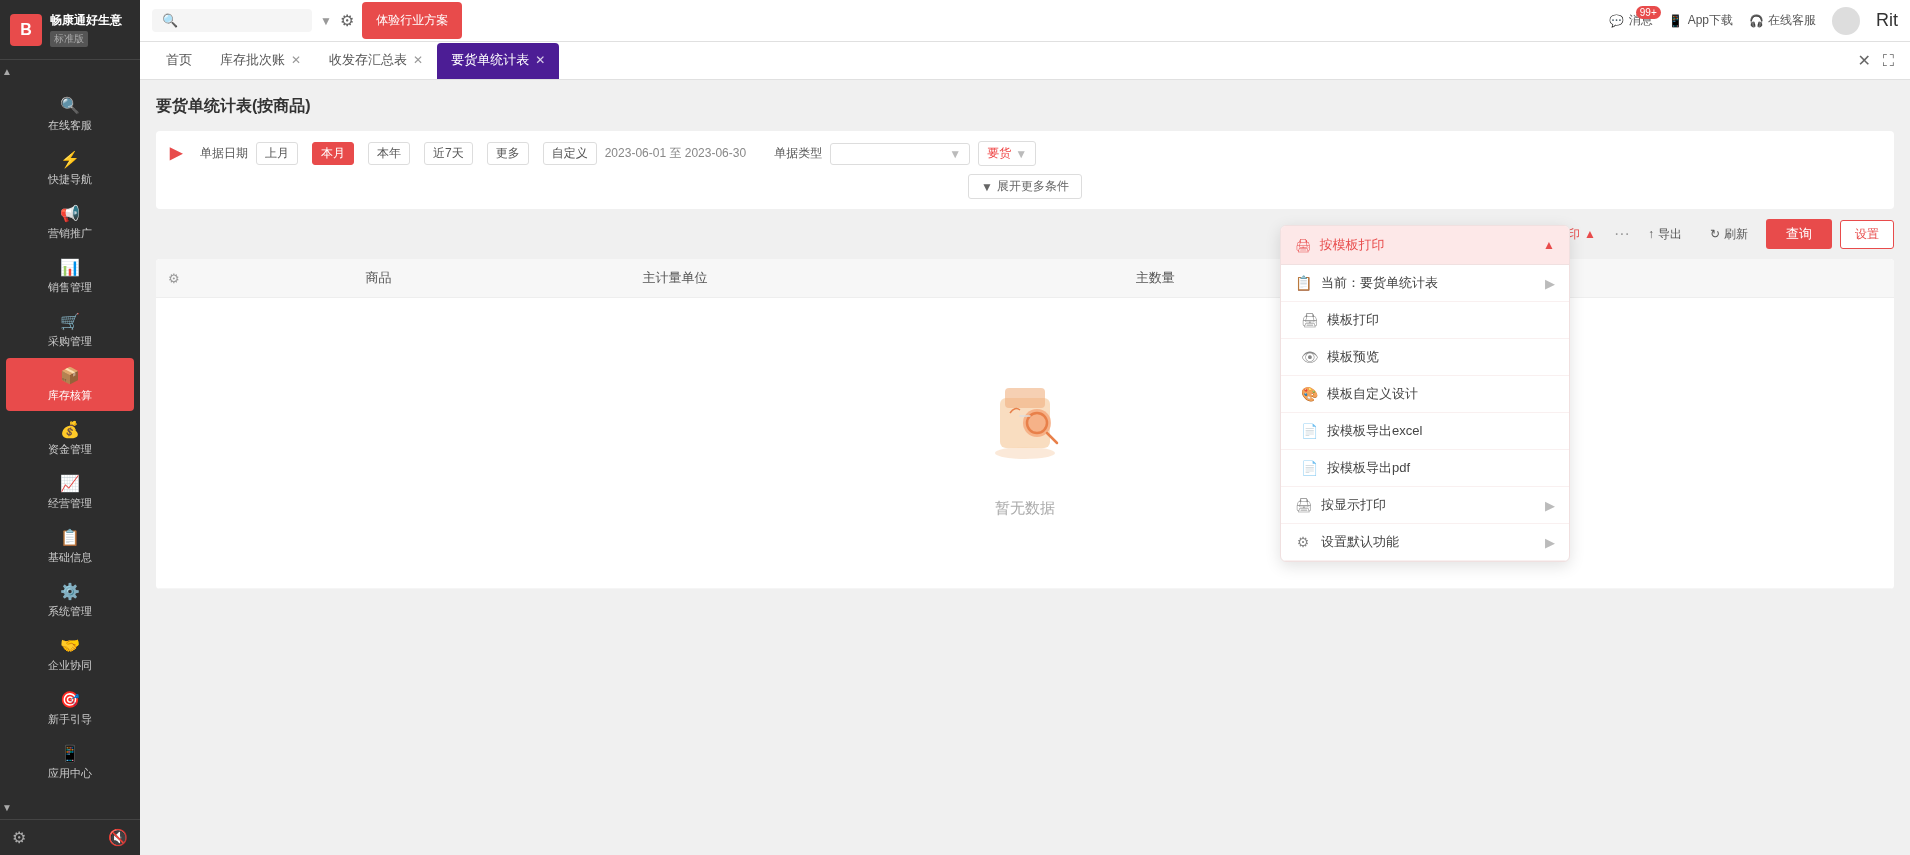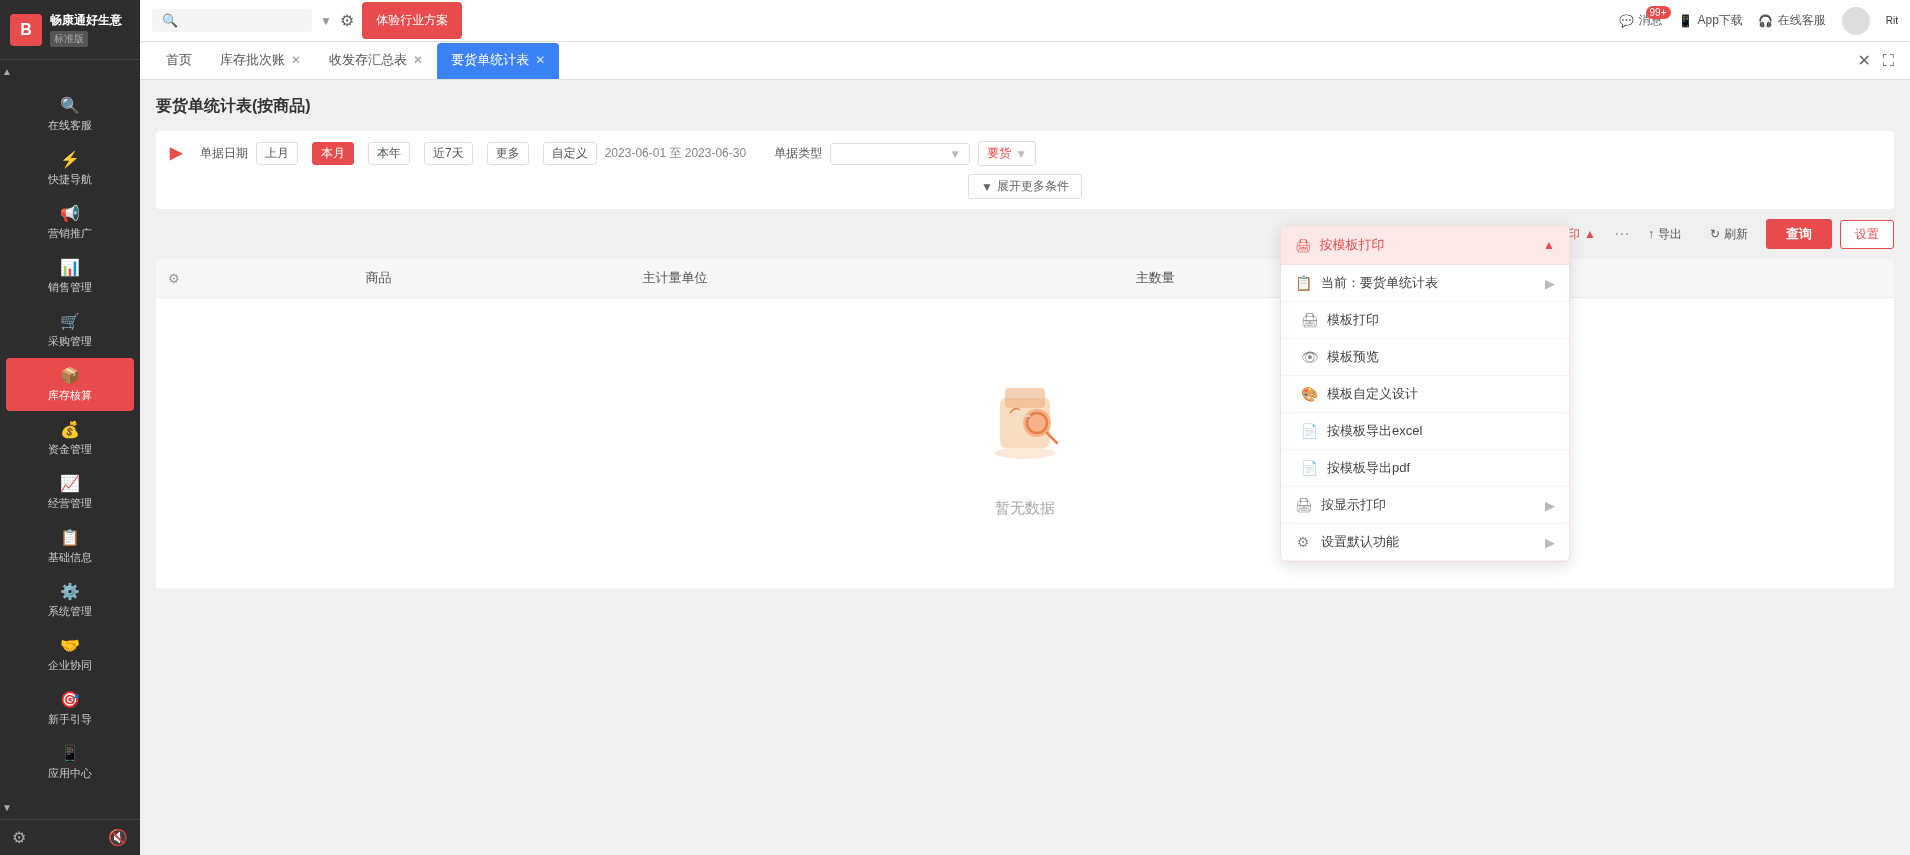--- a/index.html
+++ b/index.html
@@ -27,42 +27,42 @@
     .topbar-gear { color: #666; cursor: pointer; font-size: 16px; }
     .topbar-industry-btn { background: #e84b4b; color: white; border: none; padding: 10px 14px; border-radius: 4px; cursor: pointer; font-size: 12px; }
     .topbar-right { margin-left: auto; display: flex; align-items: center; gap: 16px; }
     .topbar-right-item { display: flex; align-items: center; gap: 4px; color: #555; font-size: 12px; cursor: pointer; position: relative; }
     .badge { background: #e84b4b; color: white; font-size: 10px; padding: 1px 4px; border-radius: 8px; position: absolute; top: -6px; right: -8px; }
     .topbar-avatar { width: 28px; height: 28px; background: #ddd; border-radius: 50%; }
 
     
     .tabs { background: #fff; display: flex; align-items: center; padding: 0 12px; border-bottom: 1px solid #e0e0e0; flex-shrink: 0; height: 38px; }
     .tab { padding: 8px 14px; font-size: 13px; cursor: pointer; color: #555; display: flex; align-items: center; gap: 6px; border-bottom: 2px solid transparent; white-space: nowrap; }
-    .tab.active { color: #e84b4b; background: #3b82f6; color: white; border-radius: 4px 4px 0 0; }
+    .tab.active { color: #e84b4b; background: #4c1d95; color: white; border-radius: 4px 4px 0 0; }
     .tab-close { font-size: 12px; color: rgba(255,255,255,0.8); }
     .tab.inactive { color: #555; }
     .tab.inactive .tab-close { color: #999; }
     .tabs-actions { margin-left: auto; display: flex; gap: 4px; }
     .tabs-action-btn { border: none; background: none; cursor: pointer; font-size: 16px; color: #666; padding: 4px; }
 
     
     .page-content { flex: 1; overflow: auto; padding: 16px; position: relative; }
     .page-title { font-size: 16px; font-weight: bold; color: #333; margin-bottom: 14px; }
 
     
     .filter-bar { background: #fff; border-radius: 4px; padding: 10px 14px; margin-bottom: 10px; position: relative; }
     .date-btn { padding: 2px 8px; font-size: 12px; border: 1px solid #ddd; border-radius: 3px; cursor: pointer; background: #fff; color: #555; }
     .date-btn.active { background: #e84b4b; color: white; border-color: #e84b4b; }
     .filter-type-select { display: flex; align-items: center; gap: 4px; border: 1px solid #ddd; border-radius: 3px; padding: 3px 8px; background: #fff; min-width: 140px; justify-content: space-between; cursor: pointer; font-size: 12px; color: #555; }
     .filter-yaohuodan { display: flex; align-items: center; gap: 4px; border: 1px solid #ddd; border-radius: 3px; padding: 3px 8px; background: #fff; cursor: pointer; font-size: 12px; color: #555; }
     .expand-more-btn { display: flex; align-items: center; gap: 4px; color: #666; font-size: 12px; cursor: pointer; border: 1px solid #ddd; border-radius: 3px; padding: 3px 12px; background: #fff; margin: 8px auto 0; width: fit-content; }
     .print-btn { display: flex; align-items: center; gap: 4px; color: #e84b4b; font-size: 12px; cursor: pointer; padding: 4px 10px; border: none; background: none; }
     .export-btn { display: flex; align-items: center; gap: 4px; color: #555; font-size: 12px; cursor: pointer; padding: 4px 10px; border: none; background: none; }
     .refresh-btn { display: flex; align-items: center; gap: 4px; color: #555; font-size: 12px; cursor: pointer; padding: 4px 10px; border: none; background: none; }
-    .query-btn { background: #e84b4b; color: white; border: none; padding: 6px 20px; border-radius: 3px; cursor: pointer; font-size: 13px; font-weight: bold; }
+    .query-btn { background: #e84b4b; color: white; border: none; padding: 6px 20px; border-radius: 3px; cursor: pointer; font-size: 13px; }
     .settings-btn { border: 1px solid #e84b4b; color: #e84b4b; background: #fff; padding: 5px 14px; border-radius: 3px; cursor: pointer; font-size: 12px; }
 
     
     .table-wrap { background: #fff; border-radius: 4px; overflow: auto; }
     table { width: 100%; border-collapse: collapse; font-size: 13px; }
     table th { background: #f7f7f7; padding: 10px 12px; text-align: left; color: #555; font-weight: normal; border-bottom: 1px solid #eee; white-space: nowrap; }
     table td { padding: 10px 12px; border-bottom: 1px solid #f5f5f5; color: #333; }
     .table-settings-icon { color: #999; cursor: pointer; }
 
     
@@ -186,21 +186,21 @@
       </div>
       <div class="topbar-right-item">
         <span>📱</span>
         <span>App下载</span>
       </div>
       <div class="topbar-right-item">
         <span>🎧</span>
         <span>在线客服</span>
       </div>
       <div class="topbar-avatar"></div>
-      <span style="font-size:10px;color:#333;">Rit</span>
+      <span style="font-size:18px;color:#333;">Rit</span>
     </div>
   </div>
 
   <div class="tabs">
     <div class="tab inactive">
       <span>首页</span>
     </div>
     <div class="tab inactive">
       <span>库存批次账</span>
       <span class="tab-close" style="color:#999;">✕</span>

